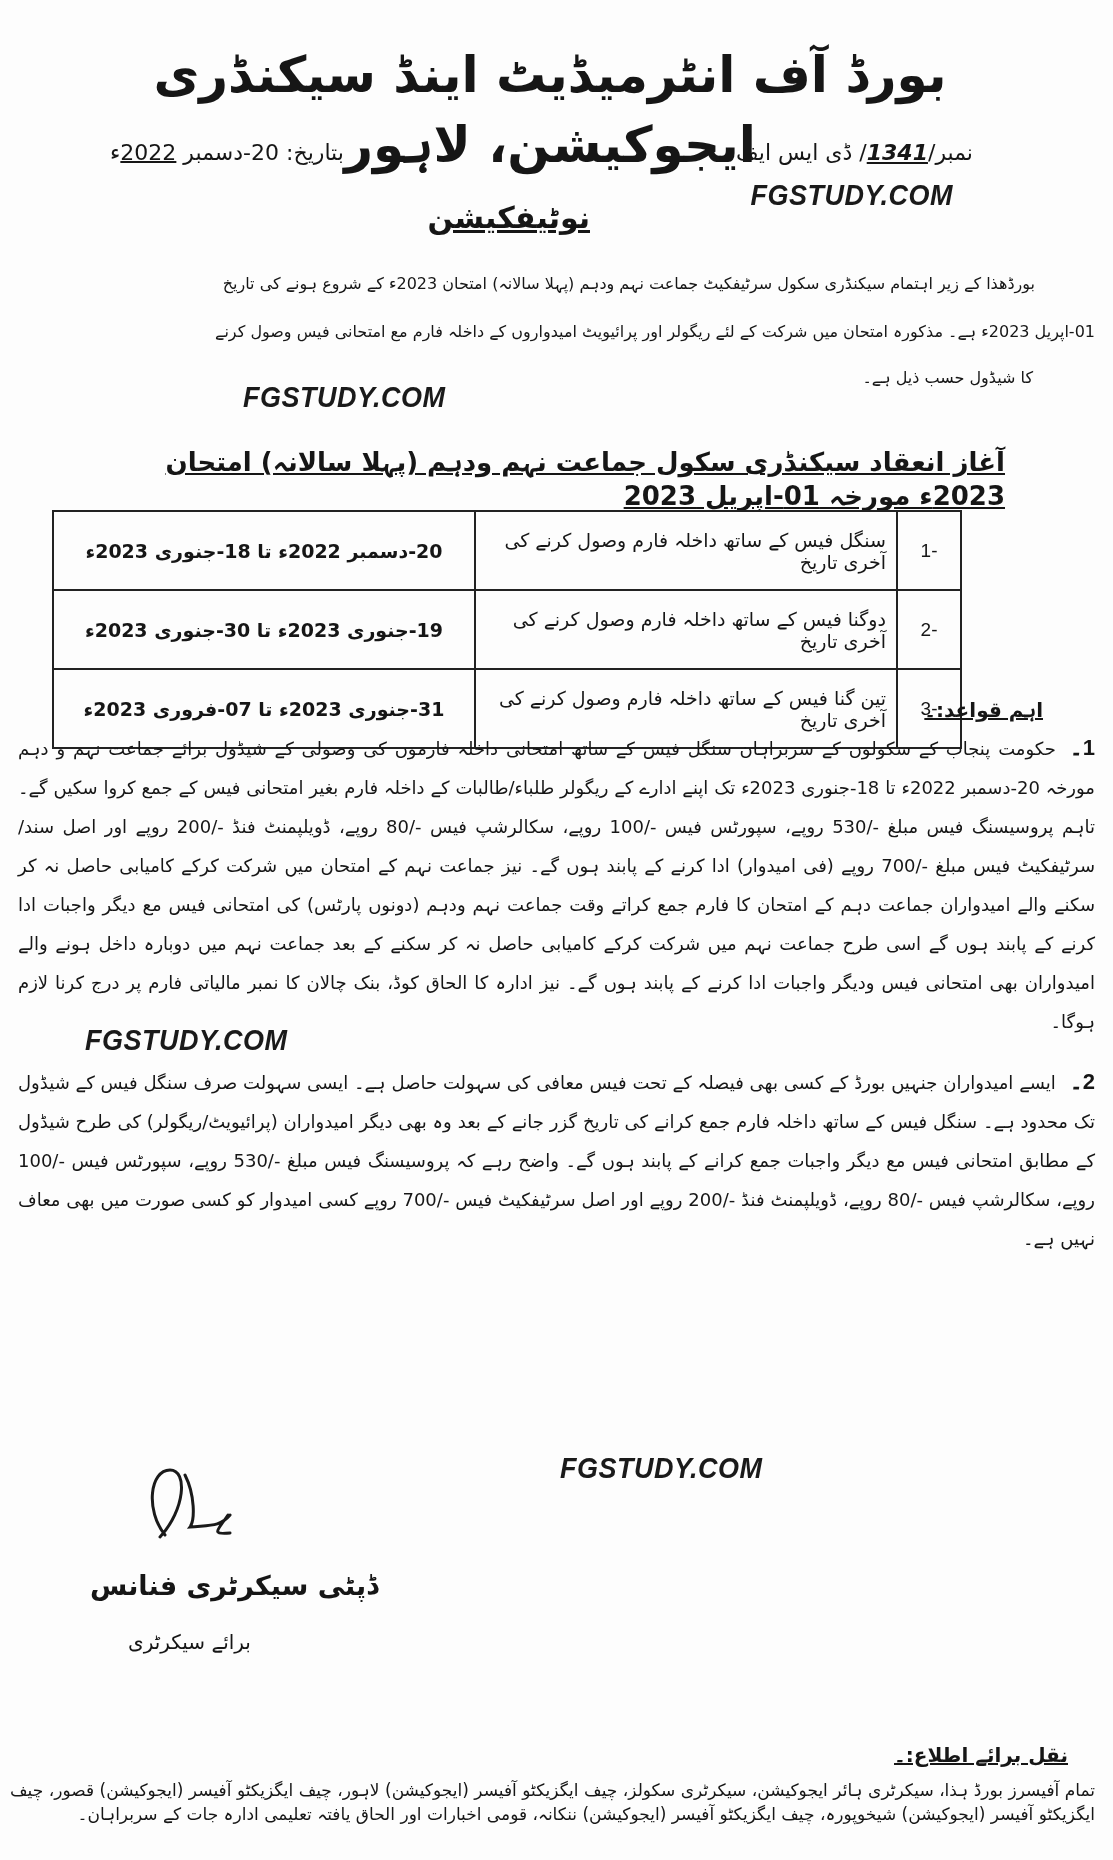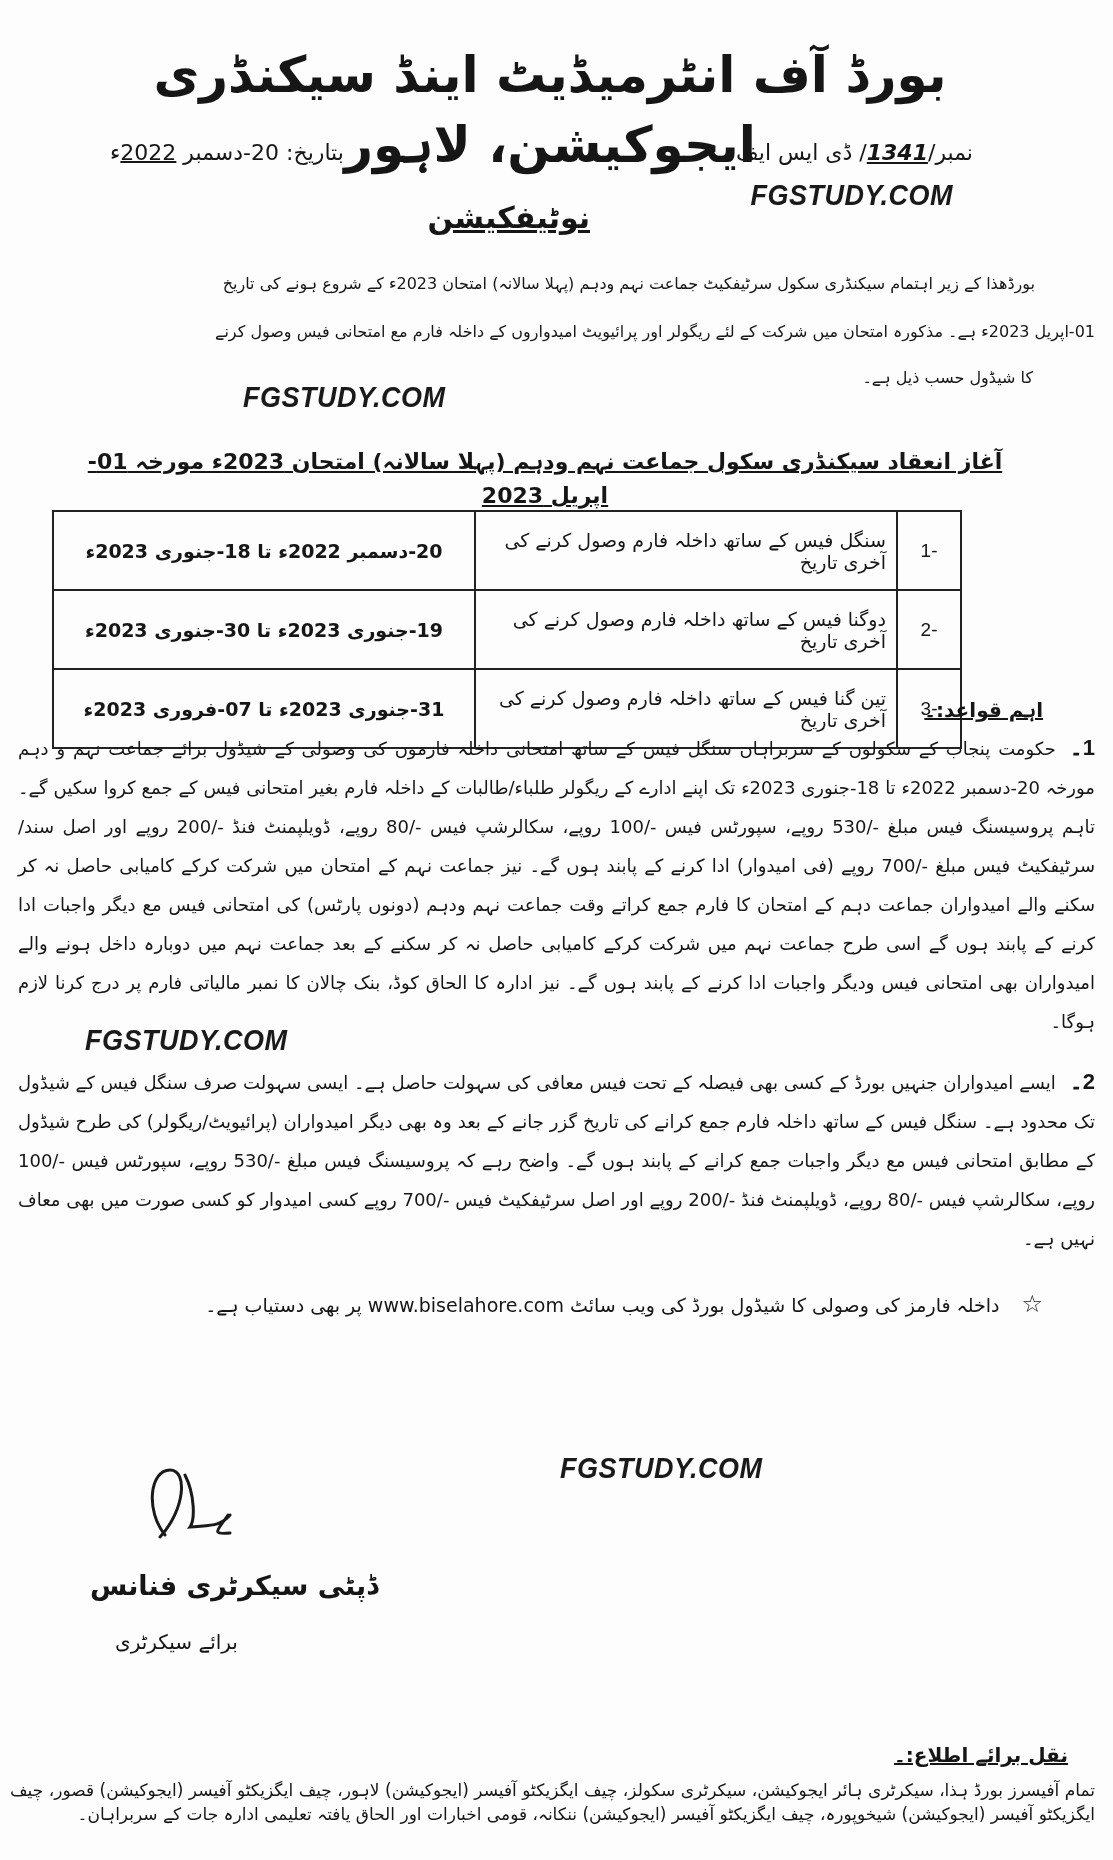--- a/index.html
+++ b/index.html
@@ -27,22 +27,22 @@
     .date u { text-decoration-thickness: 2px; }
     .heading {
       left: 450px; top: 200px; width: 140px; text-align: center;
       font-size: 30px; font-weight: bold; text-decoration: underline;
     }
     .para {
       left: 18px; right: 78px; font-size: 16px; line-height: 44px;
       text-align: justify; text-align-last: right; margin-left: 16px;
     }
     .subhead {
-      left: 85px; width: 920px; top: 445px; text-align: center;
-      font-size: 22px; font-weight: bold; line-height: 34px;
+      left: 85px; width: 920px; top: 445px; 
+      font-size: 26px; font-weight: bold; line-height: 34px;
       text-decoration: underline;
     }
     table.sched {
       position: absolute; left: 52px; top: 510px; width: 910px;
       border-collapse: collapse;
     }
     table.sched td {
       border: 2px solid #222; height: 45px; padding: 16px 10px;
       font-size: 19px;
     }
@@ -65,21 +65,21 @@
     .star-item {
       font-size: 19px; line-height: 44px; text-align: right;
       font-weight: normal;
     }
     .star-item.bold { font-weight: bold; }
     .star-item .star { font-size: 24px; margin-left: 22px; font-weight: normal; }
     .sig {
       left: 140px; top: 1465px; width: 140px; height: 80px;
     }
     .sign-title { left: 90px; top: 1570px; font-size: 27px; font-weight: bold; }
-    .sign-sub { left: 115px; top: 1630px; font-size: 20px; }
+    .sign-sub { left: 128px; top: 1630px; font-size: 20px; }
     .copy-head {
       right: 45px; top: 1743px; font-size: 20px; font-weight: bold;
       text-decoration: underline;
     }
     .copy-text {
       left: 10px; right: 18px; top: 1778px; font-size: 17px; line-height: 24px;
       text-align: justify; text-align-last: right;
     }
   </style>
 </head>
@@ -136,23 +136,20 @@
   <span class="rnum">1۔</span><span>حکومت پنجاب کے سکولوں کے سربراہان سنگل فیس کے ساتھ امتحانی داخلہ فارموں کی وصولی کے شیڈول برائے جماعت نہم و دہم مورخہ 20-دسمبر 2022ء تا 18-جنوری 2023ء تک اپنے ادارے کے ریگولر طلباء/طالبات کے داخلہ فارم بغیر امتحانی فیس کے جمع کروا سکیں گے۔ تاہم پروسیسنگ فیس مبلغ -/530 روپے، سپورٹس فیس -/100 روپے، سکالرشپ فیس -/80 روپے، ڈویلپمنٹ فنڈ -/200 روپے اور اصل سند/سرٹیفکیٹ فیس مبلغ -/700 روپے (فی امیدوار) ادا کرنے کے پابند ہوں گے۔ نیز جماعت نہم کے امتحان میں شرکت کرکے کامیابی حاصل نہ کر سکنے والے امیدواران جماعت دہم کے امتحان کا فارم جمع کراتے وقت جماعت نہم ودہم (دونوں پارٹس) کی امتحانی فیس مع دیگر واجبات ادا کرنے کے پابند ہوں گے اسی طرح جماعت نہم میں شرکت کرکے کامیابی حاصل نہ کر سکنے کے بعد جماعت نہم میں دوبارہ داخل ہونے والے امیدواران بھی امتحانی فیس ودیگر واجبات ادا کرنے کے پابند ہوں گے۔ نیز ادارہ کا الحاق کوڈ، بنک چالان کا نمبر مالیاتی فارم پر درج کرنا لازم ہوگا۔</span>
 </div>
 
 <div class="abs wm" style="left:85px; top:1025px;">FGSTUDY.COM</div>
 
 <div class="abs rule rtl" style="top:1062px;">
   <span class="rnum">2۔</span><span>ایسے امیدواران جنہیں بورڈ کے کسی بھی فیصلہ کے تحت فیس معافی کی سہولت حاصل ہے۔ ایسی سہولت صرف سنگل فیس کے شیڈول تک محدود ہے۔ سنگل فیس کے ساتھ داخلہ فارم جمع کرانے کی تاریخ گزر جانے کے بعد وہ بھی دیگر امیدواران (پرائیویٹ/ریگولر) کی طرح شیڈول کے مطابق امتحانی فیس مع دیگر واجبات جمع کرانے کے پابند ہوں گے۔ واضح رہے کہ پروسیسنگ فیس مبلغ -/530 روپے، سپورٹس فیس -/100 روپے، سکالرشپ فیس -/80 روپے، ڈویلپمنٹ فنڈ -/200 روپے اور اصل سرٹیفکیٹ فیس -/700 روپے کسی امیدوار کو کسی صورت میں بھی معاف نہیں ہے۔</span>
 </div>
 
 <div class="abs star-list rtl">
-  <div class="star-item">
-    <span class="star">☆</span><span>داخلہ فارمز کی وصولی کا شیڈول بورڈ کی ویب سائٹ www.biselahore.com پر بھی دستیاب ہے۔</span>
-  </div>
 </div>
 
 <div class="abs wm" style="left:560px; top:1453px;">FGSTUDY.COM</div>
 
 <svg class="abs sig" viewBox="0 0 140 80">
   <path d="M25 70 C5 45 10 5 30 5 C48 5 45 45 20 72 M45 10 C55 30 55 55 50 62 C70 60 80 62 90 50 M88 50 C78 65 70 70 90 68" fill="none" stroke="#1a1a1a" stroke-width="3" stroke-linecap="round"></path>
 </svg>
 <div class="abs sign-title rtl">ڈپٹی سیکرٹری فنانس</div>
 <div class="abs sign-sub rtl">برائے سیکرٹری</div>
 

